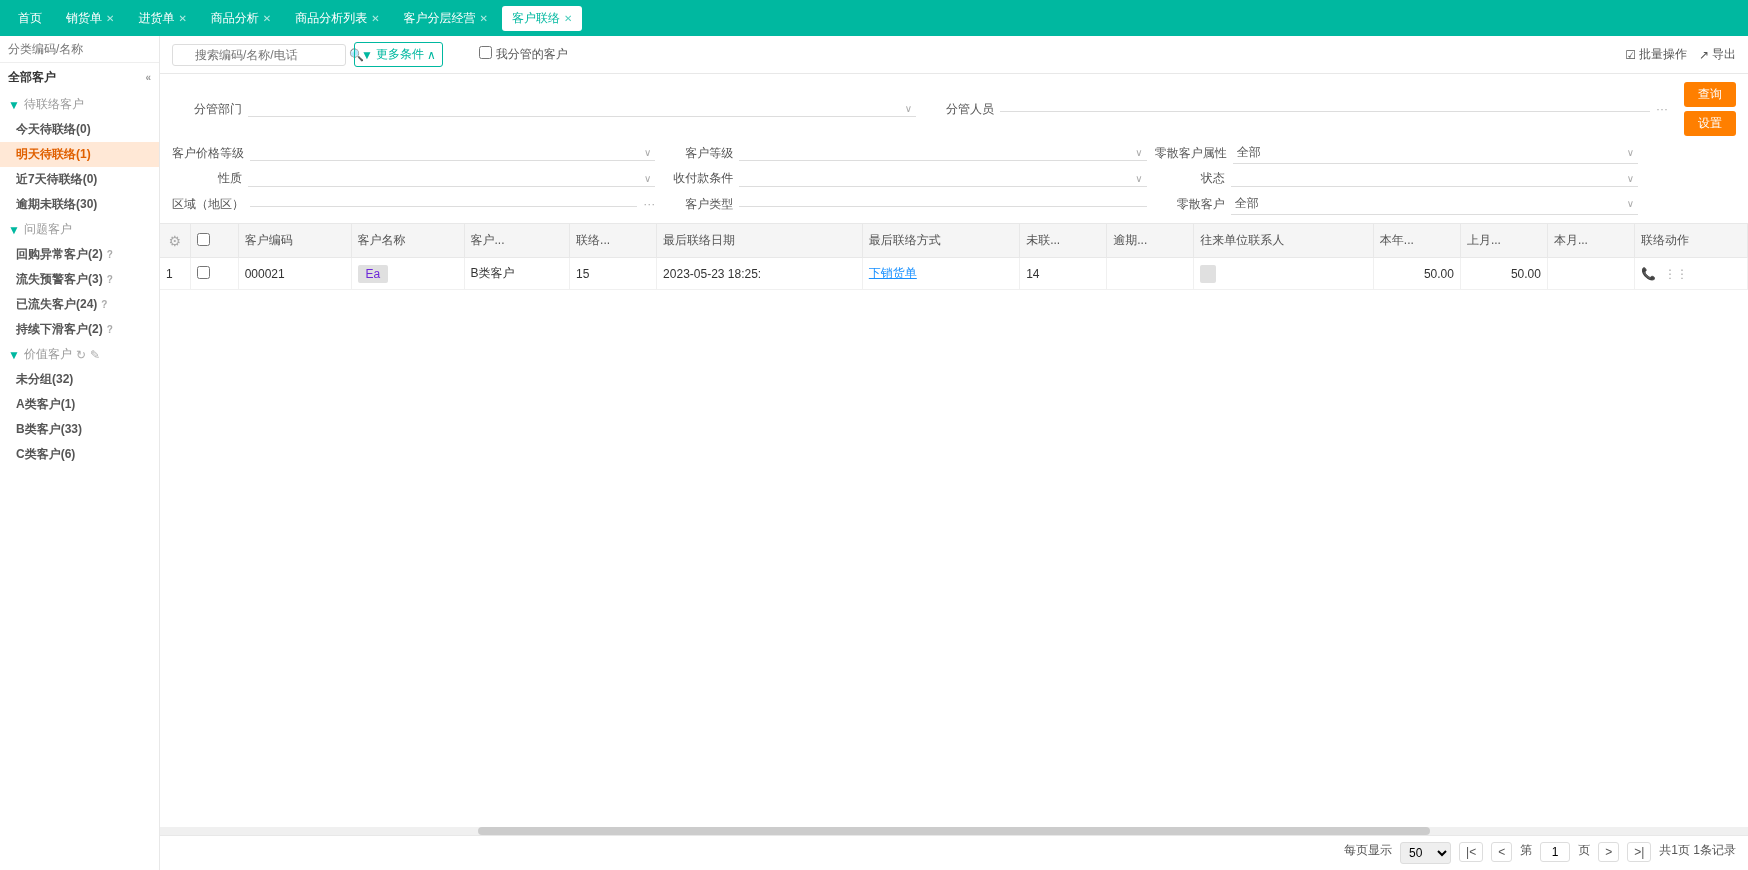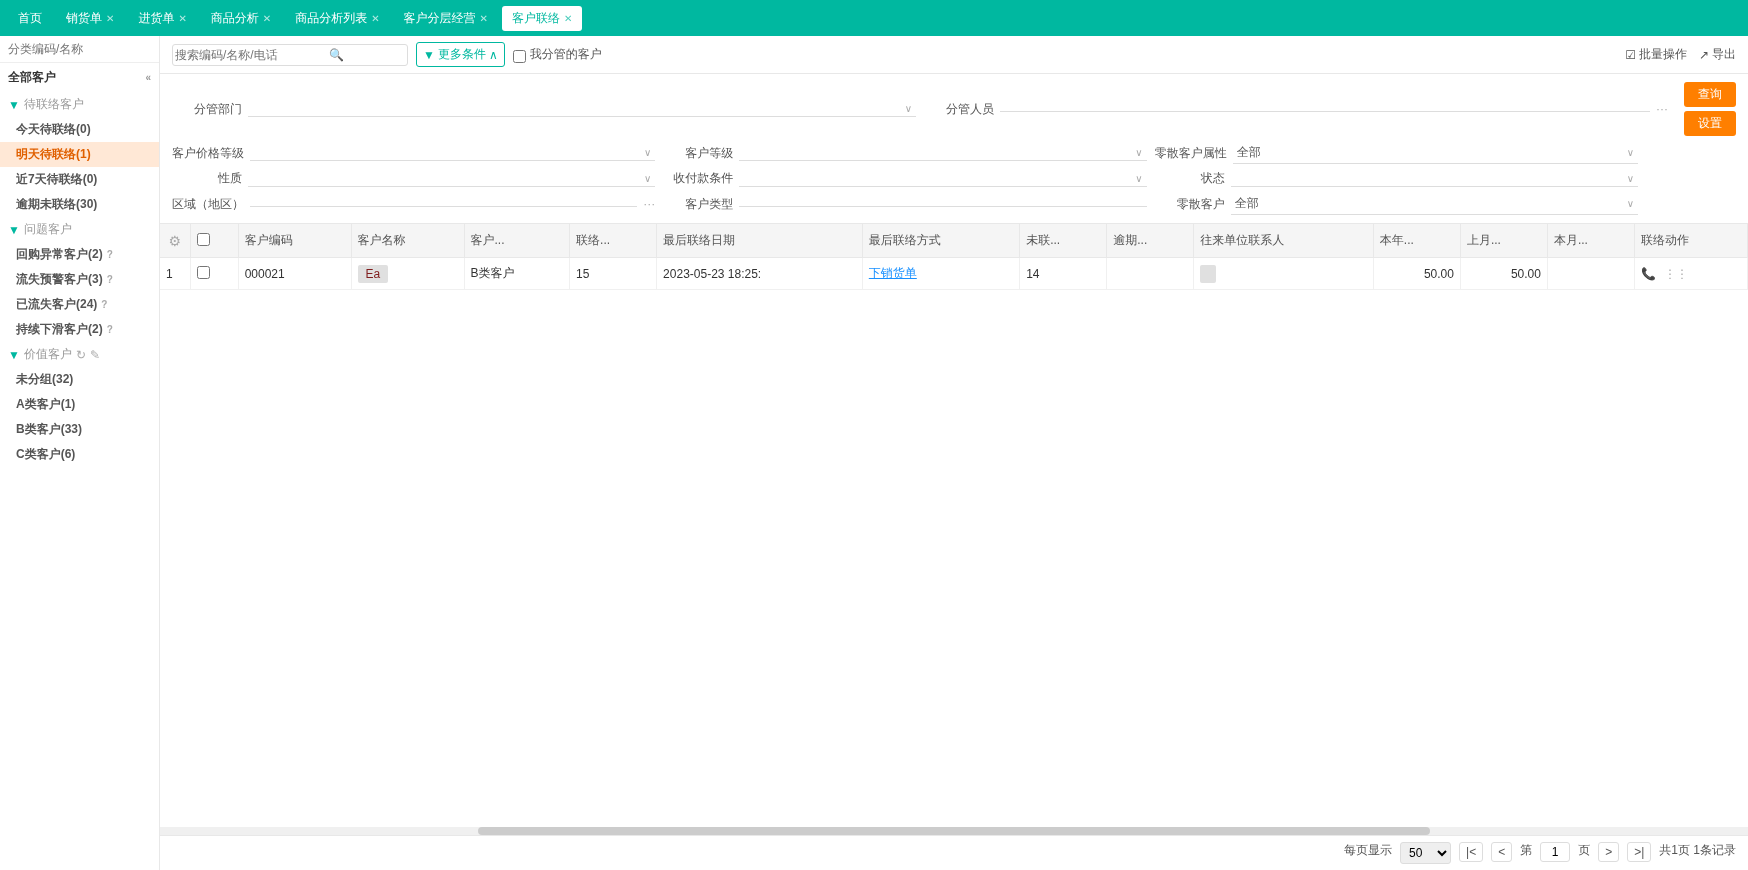--- a/index.html
+++ b/index.html
@@ -103,22 +103,22 @@
       padding: 6px 12px;
       display: flex;
       align-items: center;
       gap: 8px;
     }
     .search-box {
       display: flex;
       align-items: center;
       border: 1px solid #ddd;
       border-radius: 3px;
-      padding: 3px 2px;
-      width: 236px;
+      padding: 3px 22px;
+      width: 174px;
       gap: 4px;
     }
     .search-box input {
       border: none;
       outline: none;
       font-size: 12px;
       color: #999;
       width: 150px;
     }
     .filter-btn {
@@ -127,24 +127,25 @@
       gap: 3px;
       color: #00b8a0;
       cursor: pointer;
       padding: 3px 6px;
       border: 1px solid #00b8a0;
       border-radius: 3px;
       font-size: 12px;
     }
     .my-customer-check {
       display: flex;
-      align-items: flex-end;
+      align-items: flex-start;
       gap: 4px;
       color: #555;
       cursor: pointer;
+      margin-left: 28px;
     }
     .toolbar-right {
       margin-left: auto;
       display: flex;
       align-items: center;
       gap: 12px;
     }
     .toolbar-right-btn {
       display: flex;
       align-items: center;
@@ -603,21 +604,21 @@
           </tr>
         </thead>
         <tbody id="table-body">
           <tr>
             <td>1</td>
             <td>
               <input type="checkbox" style="">
             </td>
             <td>000021</td>
             <td>
-              <span style="background:#e0e0e0; color:#7f1d1d; padding:2px 8px; border-radius:2px;">Ea</span>
+              <span style="background:#e0e0e0; color:#6d28d9; padding:2px 8px; border-radius:2px;">Ea</span>
             </td>
             <td>B类客户</td>
             <td>15</td>
             <td>2023-05-23 18:25:</td>
             <td class="link">下销货单</td>
             <td>14</td>
             <td></td>
             <td>
               <span style="background:#e0e0e0; color:#999; padding:2px 8px; border-radius:2px;"></span>
             </td>

